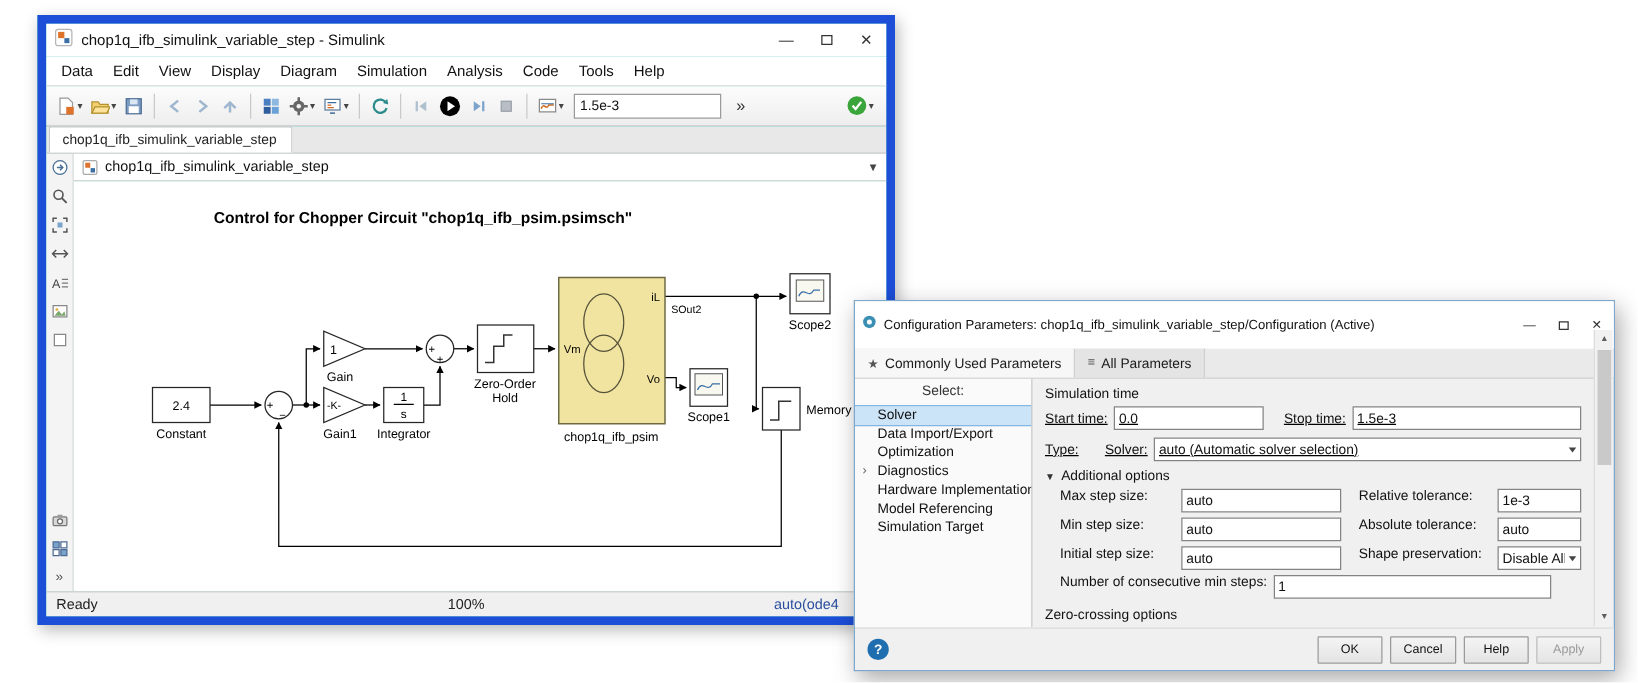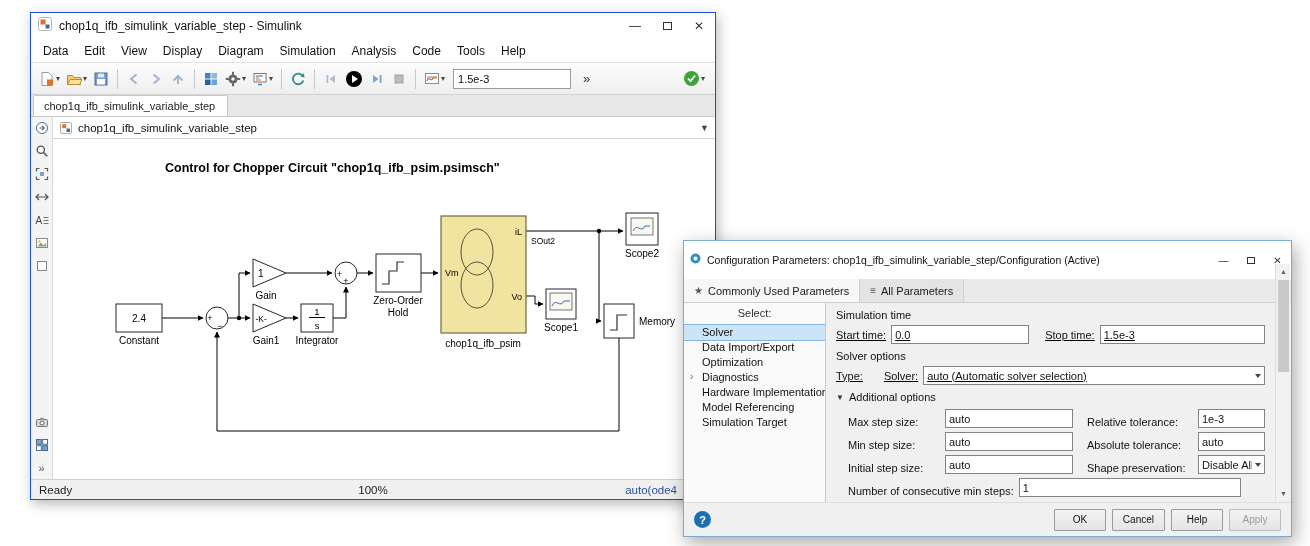--- a/index.html
+++ b/index.html
@@ -1,21 +1,21 @@
 <!DOCTYPE html>
 <html style="--psim-yellow: #F1E4A1; --selection-blue: #CCE4F7; --run-green: #38A63D;"><head>
 <meta charset="utf-8">
 <style>
   * { margin:0; padding:0; box-sizing:border-box; }
   html,body { background:#fff; font-family:"Liberation Sans", sans-serif; }
   .stage { position:relative; width:1310px; height:546px; background:#fff; overflow:hidden; }
 
   
   .sl-window { position:absolute; left:30px; top:12px; width:686px; height:488px;
-    background:#14b8a6; border:1px solid #1d4ed8; box-shadow:2px 4px 12px rgba(0,0,0,.28);
+    background:#14b8a6; border:7px solid #1d4ed8; box-shadow:2px 4px 12px rgba(0,0,0,.28);
     display:flex; flex-direction:column; z-index:1; }
   .sl-titlebar { height:26px; background:#fff; display:flex; align-items:center; padding-left:6px; flex:0 0 auto; }
   .sl-title { font-size:12px; color:#111; margin-left:6px; flex:1; white-space:nowrap; overflow:hidden; }
   .win-btns { display:flex; height:100%; }
   .win-btn { width:32px; height:100%; display:flex; align-items:center; justify-content:center;
     font-size:12px; color:#333; cursor:default; }
   .maxbox { width:9px; height:8px; border:1px solid #333; display:inline-block; }
   .sl-menubar { height:24px; background:#fff; border-bottom:1px solid #e3e3e3; display:flex; align-items:center; padding:0 4px; flex:0 0 auto; }
   .menu-item { font-size:12px; color:#111; padding:0 8px; line-height:24px; }
   .sl-toolbar { height:32px; background:linear-gradient(#fcfcfc,#eeeeee); border-bottom:1px solid #d2d2d2;
@@ -84,29 +84,29 @@
   .tree-head { text-align:center; font-size:11px; color:#333; margin-bottom:6px; }
   .tree-item { position:relative; font-size:11px; color:#111; padding:1px 2px 1px 18px; line-height:13px; white-space:nowrap; }
   .tree-item.selected { background:var(--selection-blue,#CCE4F7); outline:1px solid #84b6e2; }
   .exp { position:absolute; left:6px; top:0; font-size:10px; color:#666; }
   .params { flex:1; padding:4px 10px 0 10px; overflow:hidden; min-width:0; }
   .gh { font-size:11px; color:#111; margin:2px 0 4px; }
   .fr { display:flex; align-items:center; margin-bottom:6px;text-decoration:underline; }
   .fr label, .ar label { font-size:11px; color:#111; margin-right:5px; white-space:nowrap; }
   .fi { height:19px; border:1px solid #838383; background:#fff; font-size:11px; padding:0 3px;
     font-family:"Liberation Sans", sans-serif; color:#111; }
-  .w150 { width:138px; } .w170 { width:170px; } .w128 { width:128px; flex:0 0 128px; } .w222 { width:222px; flex:0 0 222px; }
+  .w150 { width:120px; } .w170 { width:170px; } .w128 { width:128px; flex:0 0 128px; } .w222 { width:222px; flex:0 0 222px; }
   .flex1 { flex:1; min-width:0; }
   .ml16 { margin-left:16px; }
   .combo { height:19px; border:1px solid #838383; background:#fff; display:flex; align-items:center; padding:0 3px; }
   .combo-text { font-size:11px; color:#111; flex:1; white-space:nowrap; overflow:hidden; }
   .cc { width:0; height:0; border-left:3.5px solid transparent; border-right:3.5px solid transparent; border-top:4px solid #444; margin-left:3px; flex:0 0 auto; }
   .add-h { display:flex; align-items:center; gap:5px; font-size:11px; color:#111; margin:6px 0 4px; }
   .tri { font-size:8px; color:#333; }
-  .ar { display:flex; align-items:flex-end; margin-bottom:2px; padding-left:12px; height:21px; }
+  .ar { display:flex; align-items:flex-start; margin-bottom:2px; padding-left:12px; height:21px; }
   .l1 { width:92px; flex:0 0 92px; } .l2 { width:106px; flex:0 0 106px; margin-left:14px; }
   .lwide { margin-right:8px; }
   .clip { margin-top:5px; }
   .cfg-bottom { height:34px; border-top:1px solid #dcdcdc; background:#f0f0f0; display:flex; align-items:center;
     padding:0 10px; flex:0 0 auto; }
   .help-badge { width:17px; height:17px; border-radius:50%; background:#1f6fb0; color:#fff; font-size:11px; font-weight:bold;
     display:flex; align-items:center; justify-content:center; }
   .btns { margin-left:auto; display:flex; gap:6px; }
   .btn { height:22px; min-width:52px; padding:0 10px; font-size:10px; font-family:"Liberation Sans", sans-serif;
     background:linear-gradient(#f4f4f4,#e4e4e4); border:1px solid #9a9a9a; color:#111; border-radius:1px; }
@@ -512,21 +512,20 @@
 
       <div class="params">
         <div class="gh">Simulation time</div>
         <div class="fr">
           <label>Start time:</label>
           <input class="fi w150" value="0.0" style="">
           <label class="ml16">Stop time:</label>
           <input class="fi flex1" value="1.5e-3" style="">
         </div>
 
-        <div class="gh">Solver options</div>
         <div class="fr">
           <label>Type:</label>
           <label class="ml16">Solver:</label>
           <span class="combo flex1">
             <span class="combo-text">auto (Automatic solver selection)</span>
             <span class="cc"></span>
           </span>
         </div>
 
         <div class="add-h">

